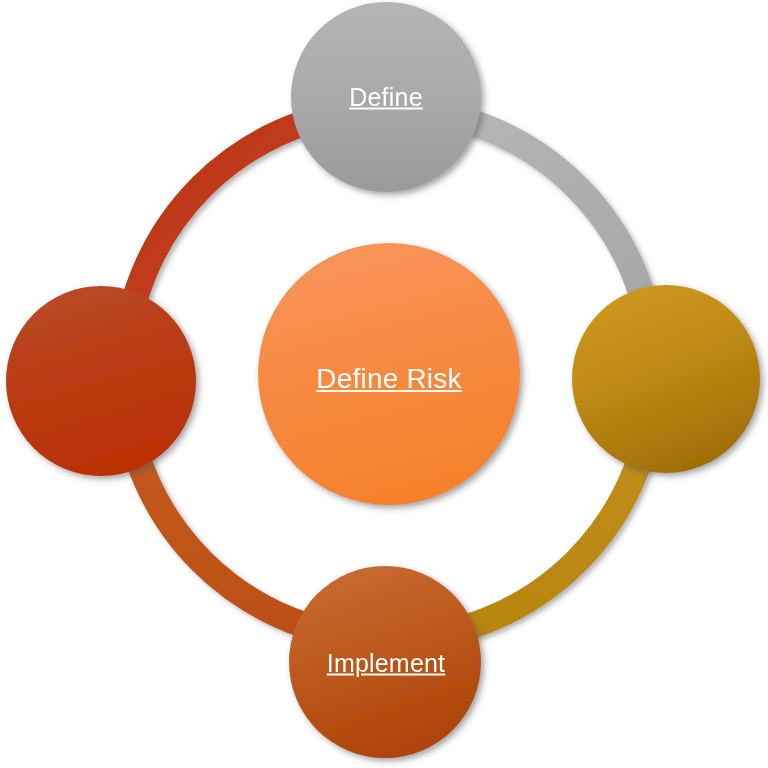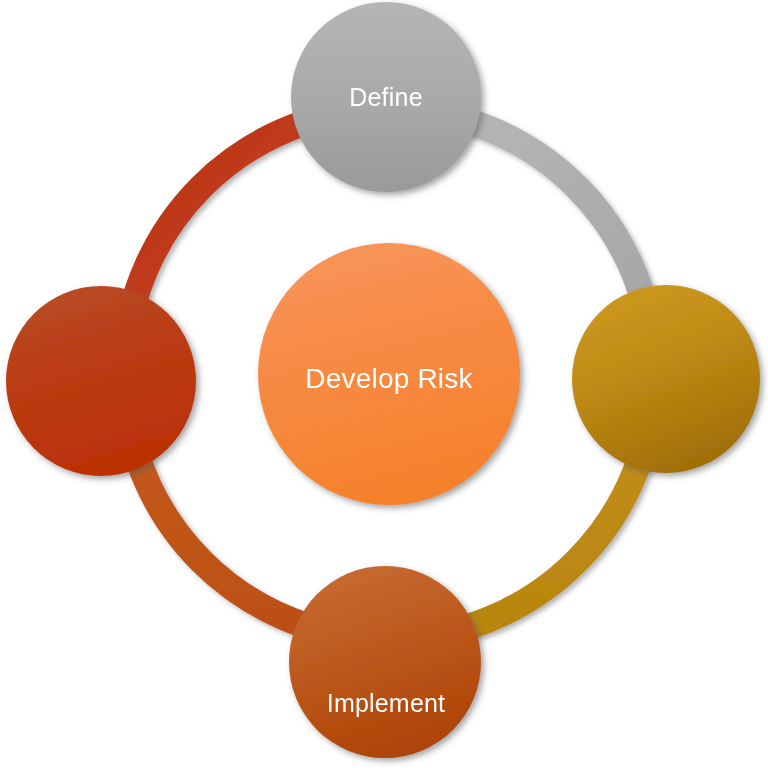--- a/index.html
+++ b/index.html
@@ -30,20 +30,21 @@
   .node-label {
     position: absolute;
     color: #ffffff;
     font-family: "Liberation Sans", sans-serif;
     font-weight: 400;
     text-align: right;
     white-space: nowrap;
     pointer-events: none;
     transform: translate(-50%, -50%);
     letter-spacing: 0.2px;
+    text-decoration: underline;
   }
   .node-label.satellite { font-size: 25px; }
   .node-label.center { font-size: 28px; }
 </style>
 </head>
 <body>
 
 <div id="diagram-root">
 
   <svg id="cycle-svg" viewBox="0 0 768 768" xmlns="http://www.w3.org/2000/svg">
@@ -126,18 +127,18 @@
       <circle cx="385" cy="662" r="96" fill="url(#g-implement)" filter="url(#shp-shadow)"></circle>
     </g>
     <g>
       <circle cx="101" cy="381" r="95" fill="url(#g-review)" filter="url(#shp-shadow)"></circle>
     </g>
   </svg>
 
   <div class="node-label satellite" style="left:386px; top:97px;">Define</div>
 
 
-  <div class="node-label satellite" style="left:386px; top:663px;margin-top:40px;">Implement</div>
+  <div class="node-label satellite" style="left:386px; top:663px;">Implement</div>
 
 
-  <div class="node-label center" style="left:389px; top:379px;">Develop Risk</div>
+  <div class="node-label center" style="left:389px; top:379px;">Define Risk</div>
 
 </div>
 
 </body></html>

